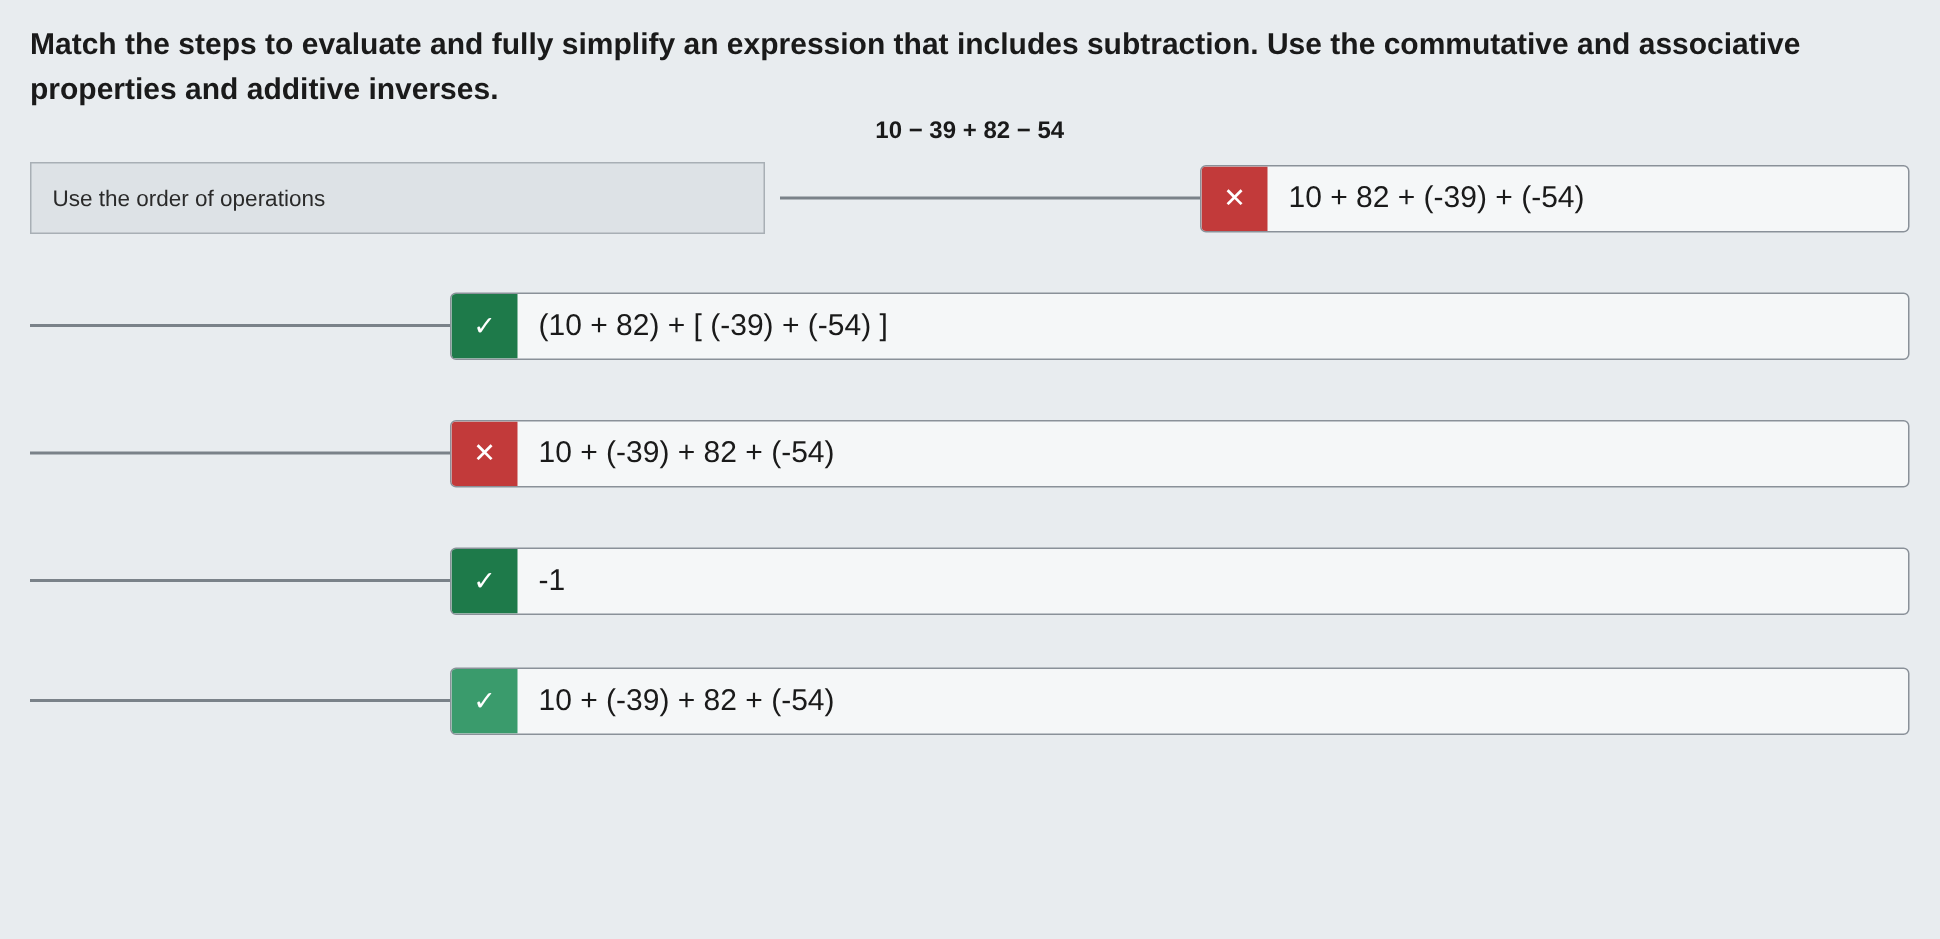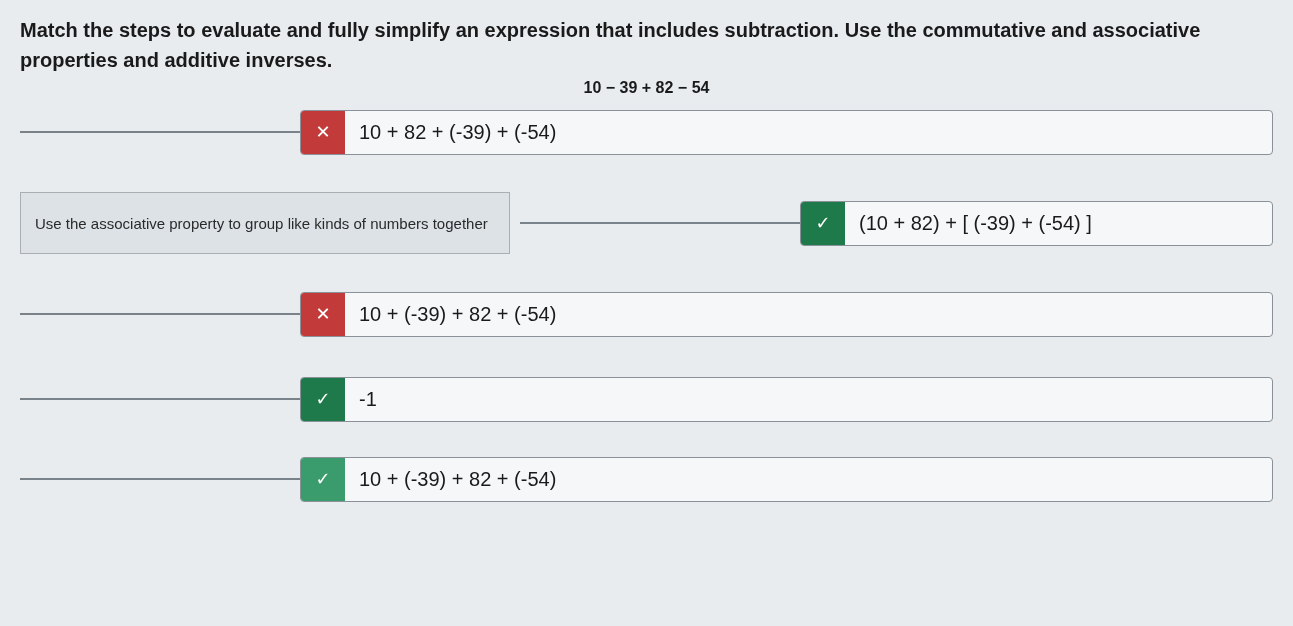--- a/index.html
+++ b/index.html
@@ -116,39 +116,39 @@
   </style>
 </head>
 <body>
 
 <div class="instructions">Match the steps to evaluate and fully simplify an expression that includes subtraction. Use the commutative and associative properties and additive inverses.</div>
 <div class="expression">10 − 39 + 82 − 54</div>
 
 <div class="matching-area">
 
   <div class="match-row">
+    <div class="left-col">
+      <div class="left-box">
+        <span>Use the order of operations</span>
+      </div>
+    </div>
     <div class="middle-col">
         <div class="line"></div>
       </div>
     <div class="right-col">
       <div class="right-box">
         <div class="status-icon status-incorrect">✕</div>
         <div class="right-text">10 + 82 + (-39) + (-54)</div>
       </div>
     </div>
   </div>
 
   <div class="spacer-row"></div>
 
   <div class="match-row">
-    <div class="left-col">
-      <div class="left-box tall">
-        <span>Use the associative property to group like kinds of numbers together</span>
-      </div>
-    </div>
     <div class="middle-col">
         <div class="line"></div>
       </div>
     <div class="right-col">
       <div class="right-box">
         <div class="status-icon status-correct">✓</div>
         <div class="right-text">(10 + 82) + [ (-39) + (-54) ]</div>
       </div>
     </div>
   </div>

